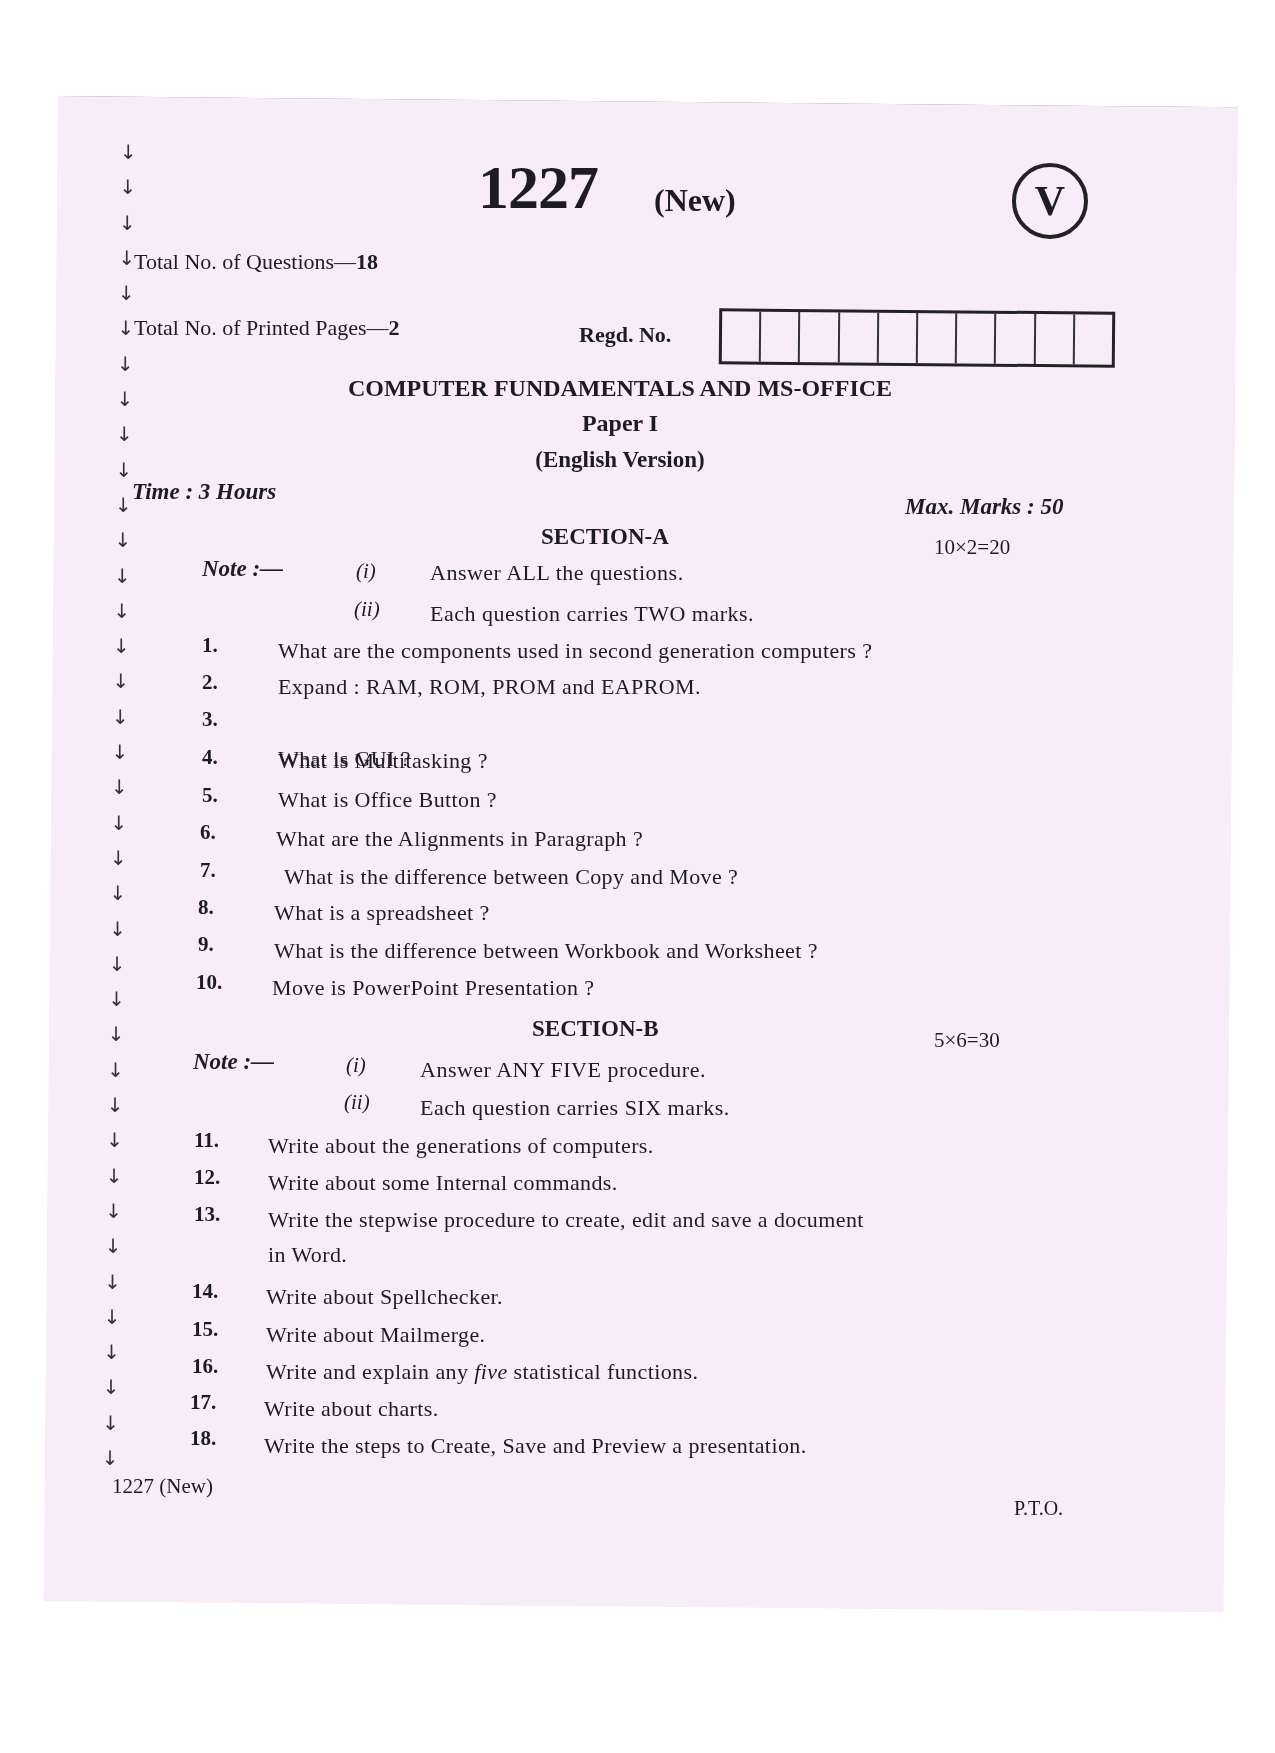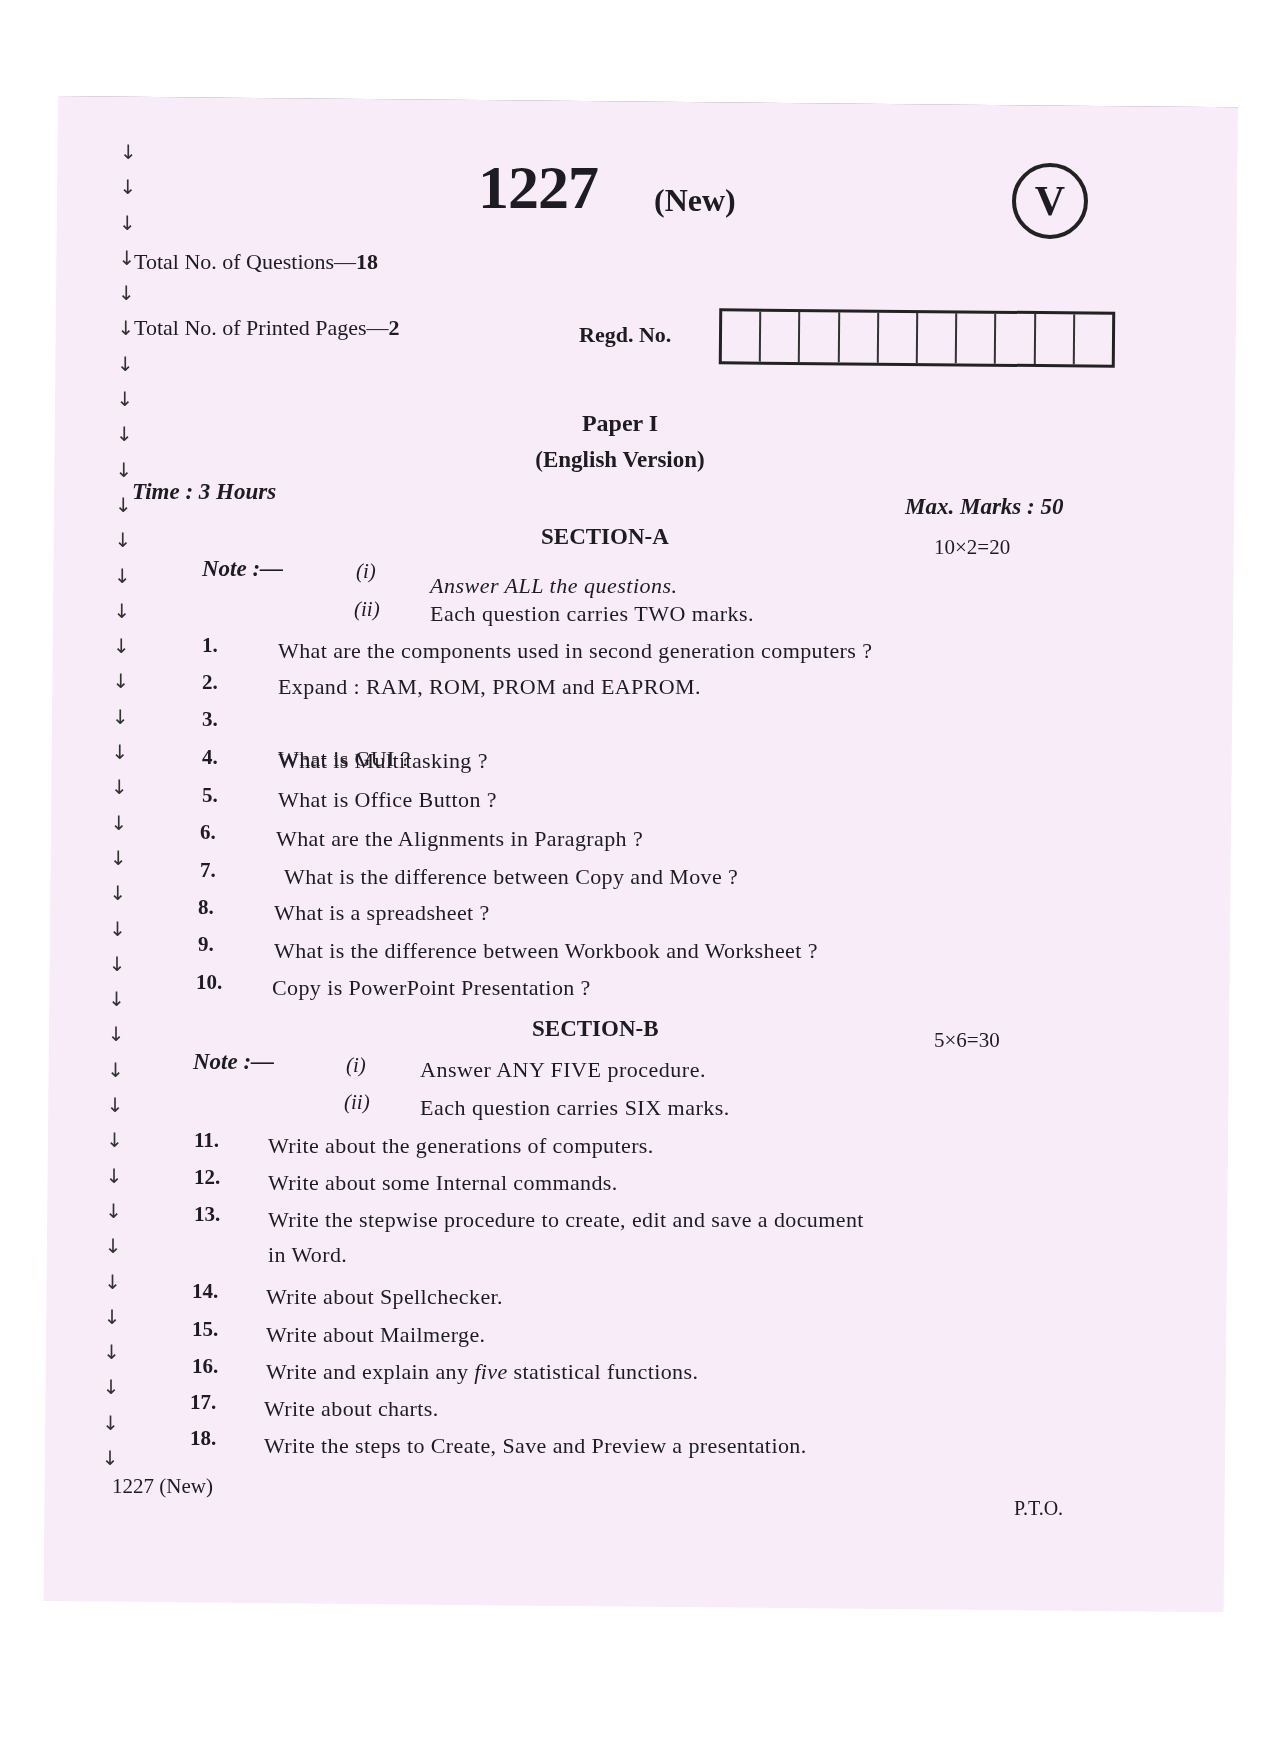--- a/index.html
+++ b/index.html
@@ -145,32 +145,33 @@
       <div class="regd-cell"></div>
       <div class="regd-cell"></div>
       <div class="regd-cell"></div>
       <div class="regd-cell"></div>
       <div class="regd-cell"></div>
       <div class="regd-cell"></div>
       <div class="regd-cell"></div>
       <div class="regd-cell"></div>
     </div>
 
+  <div class="abs subject main">COMPUTER FUNDAMENTALS AND MS-OFFICE</div>
   <div class="abs subject version">(English Version)</div>
   <div class="abs subject paper-no">Paper I</div>
 
   <div class="abs time">Time : 3 Hours</div>
   <div class="abs maxmarks">Max. Marks : 50</div>
 
   <div class="abs section-head" style="left:541px; top:524px;">SECTION-A</div>
   <div class="abs marks-calc" style="left:934px; top:535px;">10×2=20</div>
 
   <div class="abs note-label" style="left:202px; top:556px;">Note :—</div>
   <div class="abs note-num" style="left:356px; top:559px;">(i)</div>
-  <div class="abs note-text" style="left:430px; top:573px;font-style:italic;">Answer ALL the questions.</div>
+  <div class="abs note-text" style="left:430px; top:560px;">Answer ALL the questions.</div>
   <div class="abs note-num" style="left:354px; top:597px;">(ii)</div>
   <div class="abs note-text" style="left:430px; top:601px;">Each question carries TWO marks.</div>
 
   <div id="section-a-questions">
     <div class="abs q-num" style="left:202px; top:633px;">1.</div>
     <div class="abs q-text" style="left:278px; top:638px;">What are the components used in second generation computers ?</div>
 
     <div class="abs q-num" style="left:202px; top:670px;">2.</div>
     <div class="abs q-text" style="left:278px; top:674px;">Expand : RAM, ROM, PROM and EAPROM.</div>
 
@@ -189,21 +190,21 @@
     <div class="abs q-num" style="left:200px; top:858px;">7.</div>
     <div class="abs q-text" style="left:284px; top:864px;">What is the difference between Copy and Move ?</div>
 
     <div class="abs q-num" style="left:198px; top:895px;">8.</div>
     <div class="abs q-text" style="left:274px; top:900px;">What is a spreadsheet ?</div>
 
     <div class="abs q-num" style="left:198px; top:932px;">9.</div>
     <div class="abs q-text" style="left:274px; top:938px;">What is the difference between Workbook and Worksheet ?</div>
 
     <div class="abs q-num" style="left:196px; top:970px;">10.</div>
-    <div class="abs q-text" style="left:272px; top:975px;">Copy is PowerPoint Presentation ?</div>
+    <div class="abs q-text" style="left:272px; top:975px;">Move is PowerPoint Presentation ?</div>
   </div>
 
   <div class="abs section-head" style="left:532px; top:1016px;">SECTION-B</div>
   <div class="abs marks-calc" style="left:934px; top:1028px;">5×6=30</div>
 
   <div class="abs note-label" style="left:193px; top:1049px;">Note :—</div>
   <div class="abs note-num" style="left:346px; top:1053px;">(i)</div>
   <div class="abs note-text" style="left:420px; top:1057px;">Answer ANY FIVE procedure.</div>
   <div class="abs note-num" style="left:344px; top:1090px;">(ii)</div>
   <div class="abs note-text" style="left:420px; top:1095px;text-align:right;">Each question carries SIX marks.</div>

